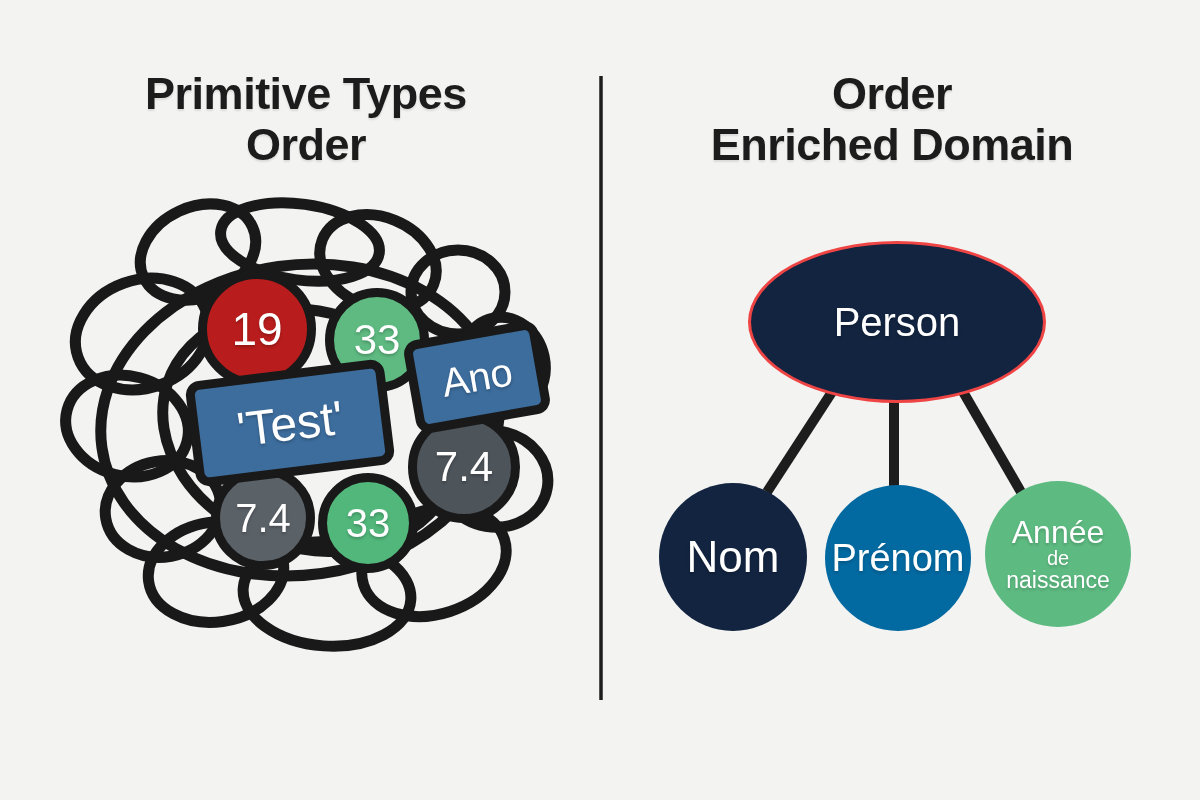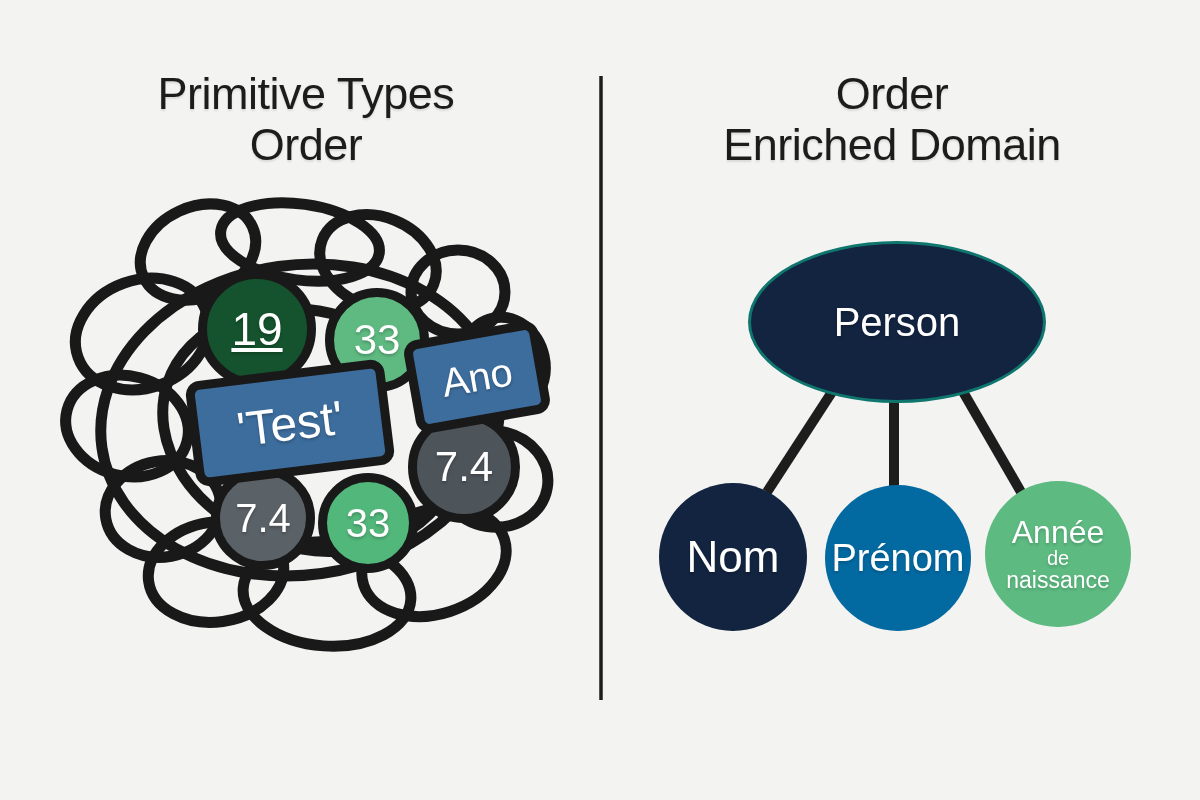--- a/index.html
+++ b/index.html
@@ -16,21 +16,21 @@
   .layer {
     position: absolute; left: 0; top: 0;
     width: 1200px; height: 800px;
     z-index: 1;
   }
   
   .panel-title {
     position: absolute; top: 68px;
     width: 600px;
     text-align: center;
-    font-weight: 400;
+    font-weight: 700;
     font-size: 45px;
     line-height: 51px;
     color: #1c1c1c;
     letter-spacing: -0.5px;
     text-shadow: 0 2px 2px rgba(0,0,0,0.10);
     z-index: 5;
   }
   .panel-title.left  { left: 6px;   }
   .panel-title.right { left: 592px; }
   
@@ -58,21 +58,21 @@
     box-sizing: border-box;
     display: flex; flex-direction: column;
     align-items: center; justify-content: center;
     color: #ffffff;
     text-shadow: 0 2px 3px rgba(0,0,0,0.18);
     z-index: 2;
   }
   .d-person {
     left: 748px; top: 241px; width: 298px; height: 162px;
     border-radius: 50%;
-    border: 3px solid #0f766e;
+    border: 3px solid #ef4444;
     font-size: 40px;
   }
   .d-circle { border-radius: 50%; }
   .d-nom    { left: 659px; top: 483px; width: 148px; height: 148px; font-size: 44px; }
   .d-prenom { left: 825px; top: 485px; width: 146px; height: 146px; font-size: 38px; }
   .d-annee  { left: 985px; top: 481px; width: 146px; height: 146px; line-height: 1.02; }
   .d-annee .l1 { font-size: 32px; }
   .d-annee .l2 { font-size: 20px; }
   .d-annee .l3 { font-size: 23px; }
   
@@ -112,21 +112,21 @@
 
   <div class="panel-title left">
     <div>Primitive Types</div>
     <div>Order</div>
   </div>
   <div class="panel-title right">
     <div>Order</div>
     <div>Enriched Domain</div>
   </div>
 
-  <div class="cnode circle c-19" style="background: #14532d; text-decoration: underline;">
+  <div class="cnode circle c-19" style="background: #b91c1c;">
     <span>19</span>
   </div>
   <div class="cnode circle c-33t" style="background: rgb(94, 186, 129);">
     <span>33</span>
   </div>
   <div class="cnode circle c-74r" style="background: rgb(77, 84, 90);">
     <span>7.4</span>
   </div>
   <div class="cnode circle c-74l" style="background: rgb(90, 97, 103);">
     <span>7.4</span>

